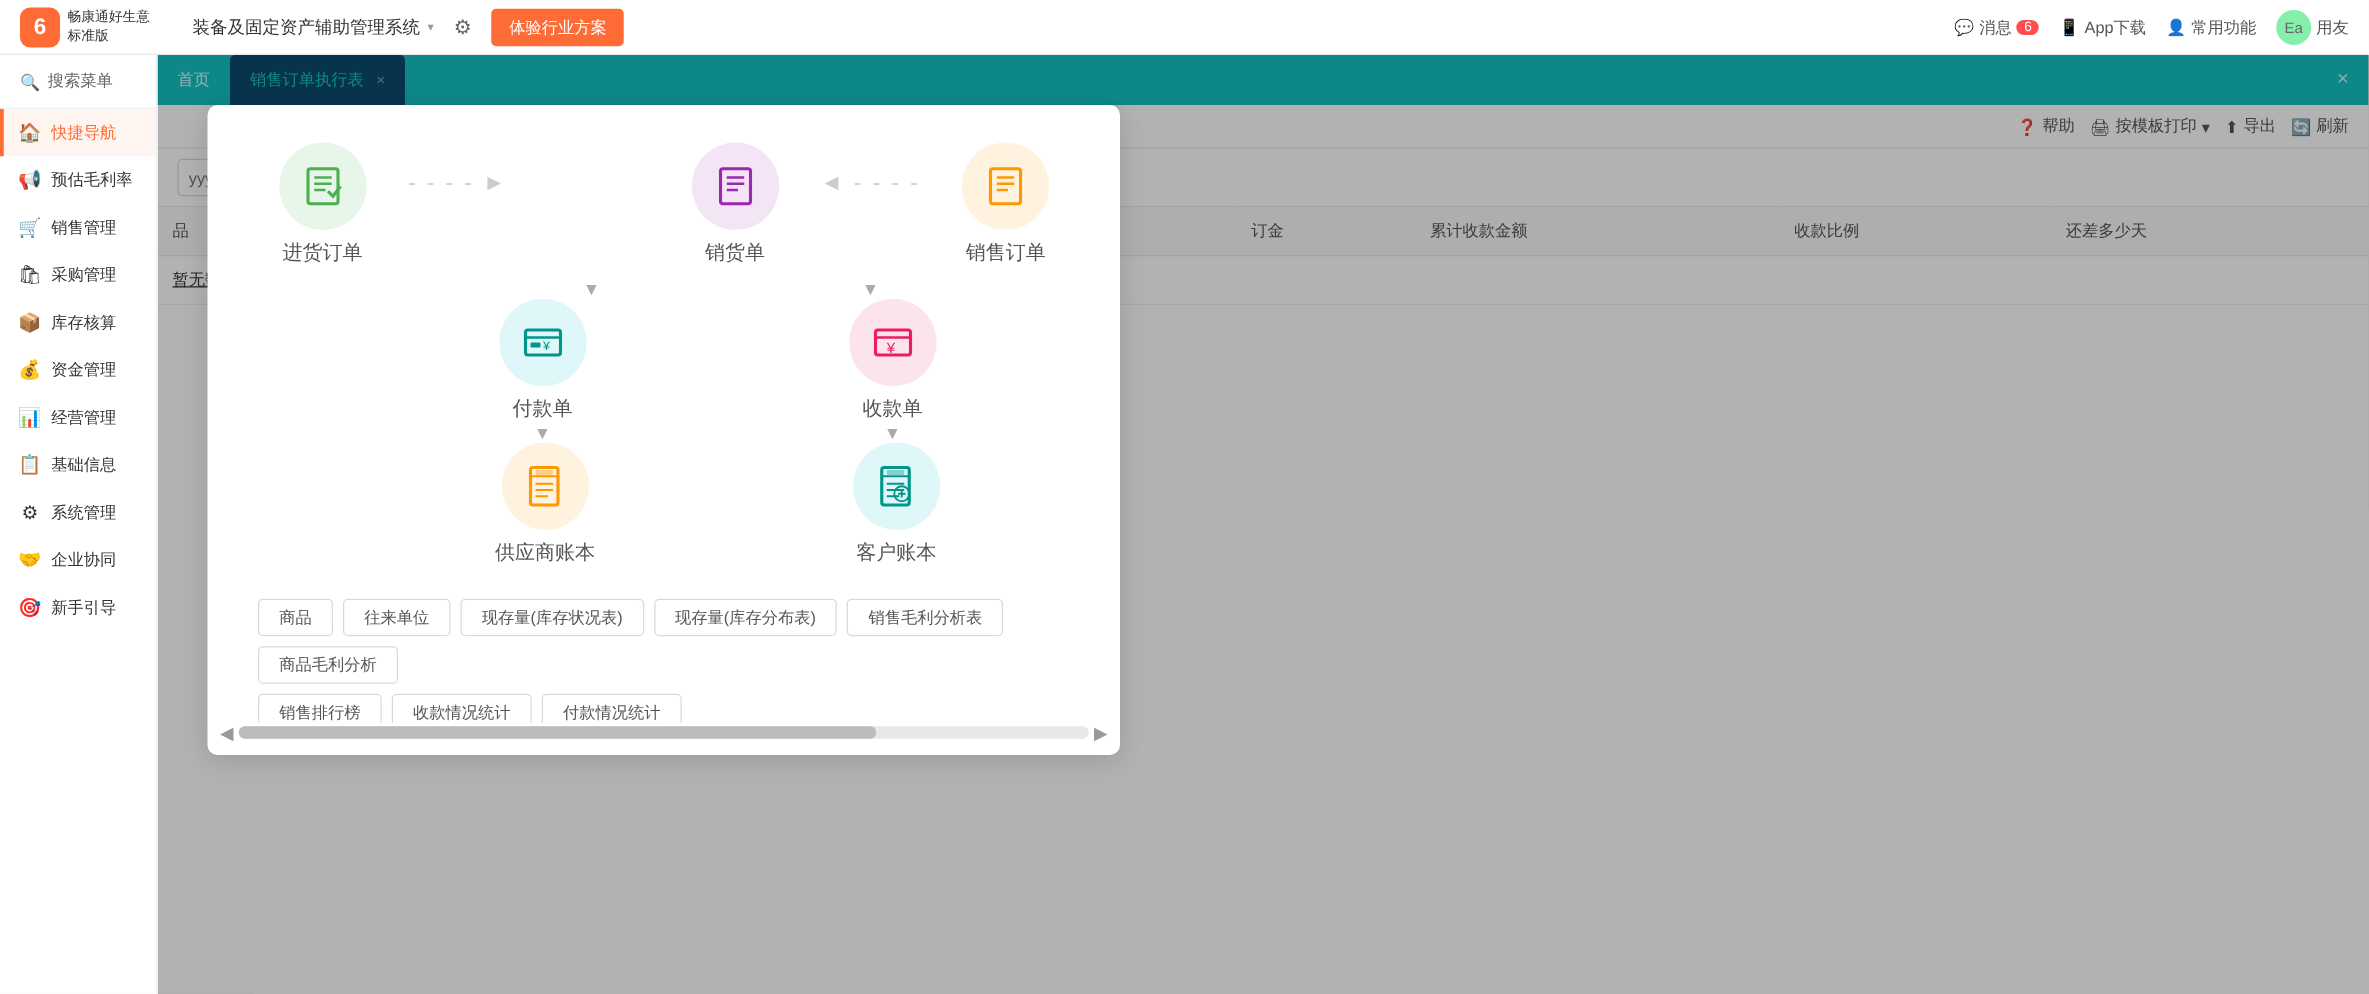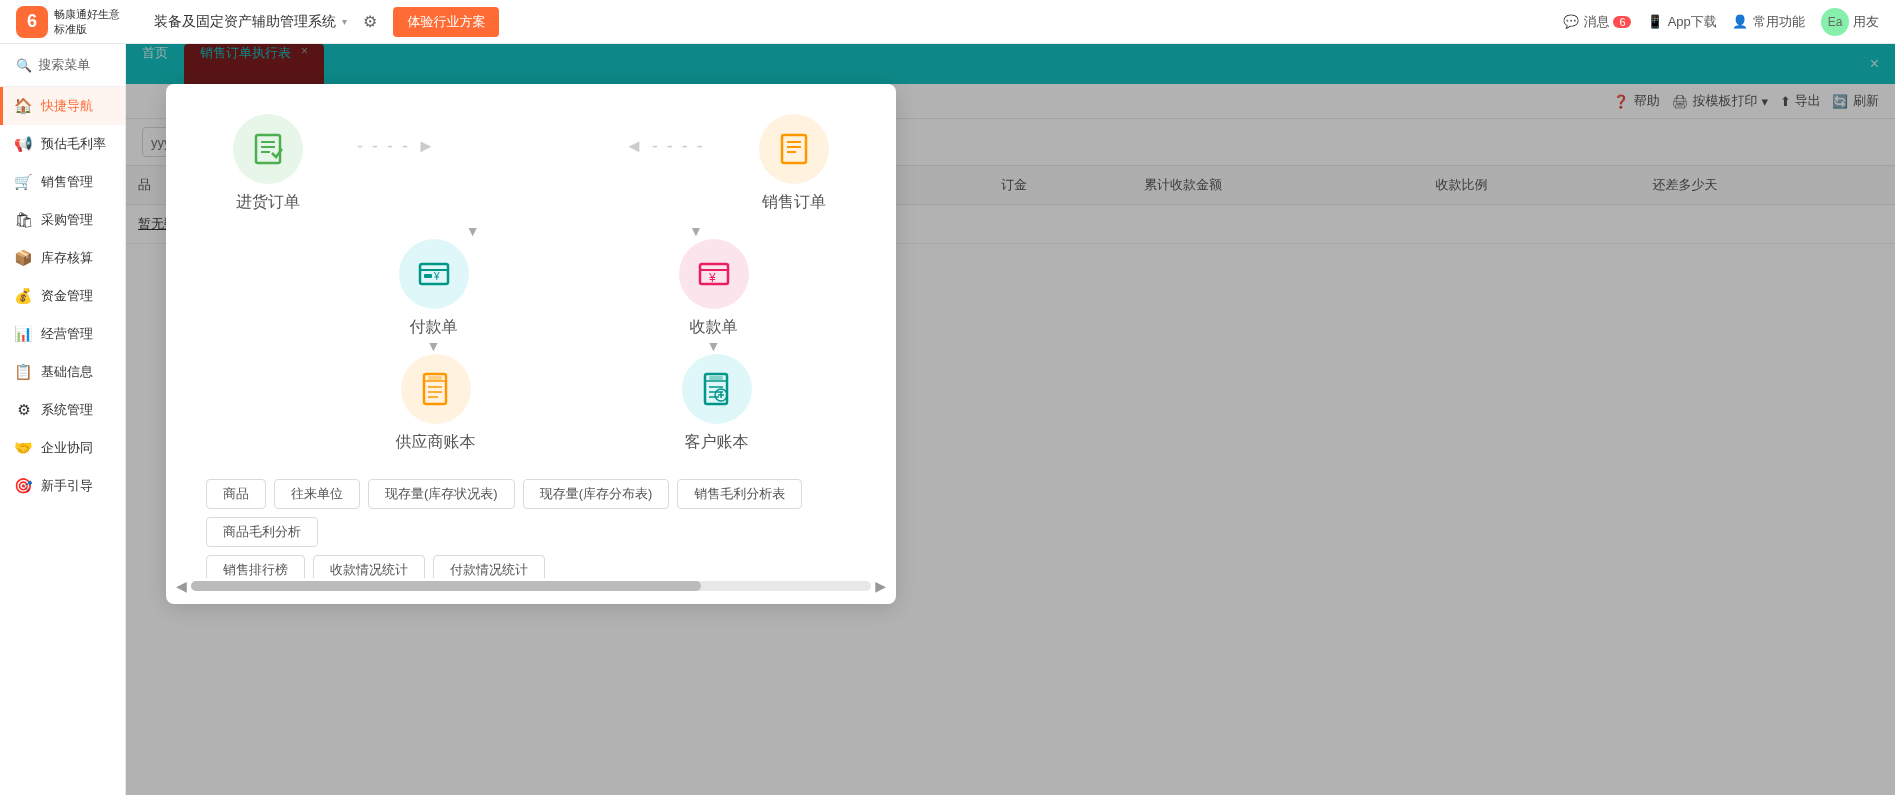--- a/index.html
+++ b/index.html
@@ -21,22 +21,22 @@
     .dropdown-icon { color: #999; font-size: 10px; }
     .gear-btn { color: #666; font-size: 16px; cursor: pointer; padding: 4px; }
     .trial-btn { background: #ff6b35; color: white; border: none; border-radius: 4px; padding: 6px 14px; font-size: 13px; cursor: pointer; }
     .top-right { margin-left: auto; display: flex; align-items: center; gap: 16px; color: #555; font-size: 13px; }
     .top-right-item { display: flex; align-items: center; gap: 4px; cursor: pointer; }
     .badge { background: #ff4d4f; color: white; border-radius: 10px; padding: 0 5px; font-size: 11px; min-width: 18px; text-align: center; }
     .user-avatar { width: 28px; height: 28px; border-radius: 50%; background: #86efac; display: flex; align-items: center; justify-content: center; font-size: 12px; color: #666; }
 
     
     .tabs-bar { display: flex; align-items: center; height: 40px; background: #13c2c2; padding: 0 0; flex-shrink: 0; }
-    .tab-item { padding: 0 16px; height: 40px; display: flex; align-items: flex-start; font-size: 13px; color: rgba(255,255,255,0.85); cursor: pointer; gap: 6px; }
-    .tab-item.active { background: #7f1d1d; color: #13c2c2; border-radius: 4px 4px 0 0; font-weight: 500; }
+    .tab-item { padding: 0 16px; height: 40px; display: flex; align-items: center; font-size: 13px; color: rgba(255,255,255,0.85); cursor: pointer; gap: 6px; }
+    .tab-item.active { background: #0c4a6e; color: #13c2c2; border-radius: 4px 4px 0 0; font-weight: 500; }
     .tab-close { font-size: 12px; color: #999; margin-left: 4px; }
     .tab-close-btn { margin-left: auto; padding: 0 16px; color: rgba(255,255,255,0.8); font-size: 16px; cursor: pointer; }
 
     
     .sidebar-search { padding: 8px; border-bottom: 1px solid #f0f0f0; }
     .sidebar-search-inner { display: flex; align-items: center; gap: 6px; color: #666; font-size: 13px; cursor: pointer; padding: 4px 8px; }
     .sidebar-nav { flex: 1; overflow-y: auto; }
     .nav-item { display: flex; align-items: center; gap: 8px; padding: 10px 12px; cursor: pointer; color: #333; font-size: 13px; border-left: 3px solid transparent; }
     .nav-item.active { color: #ff6b35; border-left-color: #ff6b35; background: #fff5f0; }
     .nav-item .nav-icon { width: 18px; height: 18px; display: flex; align-items: center; justify-content: center; font-size: 15px; }
@@ -286,20 +286,31 @@
           <span class="flow-label">进货订单</span>
         </div>
 
         <div style="display:flex;align-items:center;margin-top:22px;">
           <span style="color:#ccc;letter-spacing:2px;font-size:18px;">- - - - ►</span>
         </div>
 
 
         <div style="width:80px;"></div>
 
+        <div class="flow-node">
+          <div class="flow-circle purple">
+            <svg width="36" height="36" viewBox="0 0 36 36">
+                <rect x="6" y="4" width="24" height="28" rx="2" fill="none" stroke="#9c27b0" stroke-width="2.5"></rect>
+                <line x1="11" y1="11" x2="25" y2="11" stroke="#9c27b0" stroke-width="2"></line>
+                <line x1="11" y1="16" x2="25" y2="16" stroke="#9c27b0" stroke-width="2"></line>
+                <line x1="11" y1="21" x2="20" y2="21" stroke="#9c27b0" stroke-width="2"></line>
+              </svg>
+          </div>
+          <span class="flow-label">销货单</span>
+        </div>
 
         <div style="display:flex;align-items:center;margin-top:22px;">
           <span style="color:#ccc;letter-spacing:2px;font-size:18px;">◄ - - - -</span>
         </div>
 
         <div class="flow-node">
           <div class="flow-circle orange">
             <svg width="36" height="36" viewBox="0 0 36 36">
                 <rect x="6" y="4" width="24" height="28" rx="2" fill="none" stroke="#ff9800" stroke-width="2.5"></rect>
                 <line x1="11" y1="11" x2="25" y2="11" stroke="#ff9800" stroke-width="2"></line>

